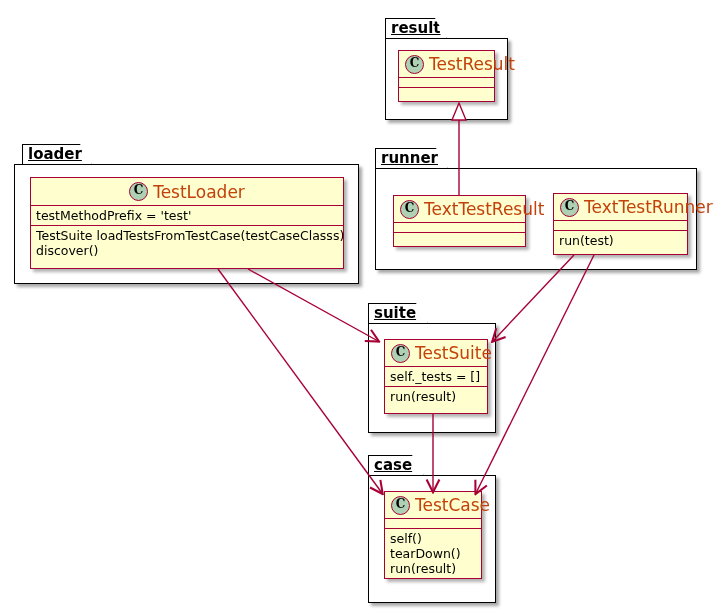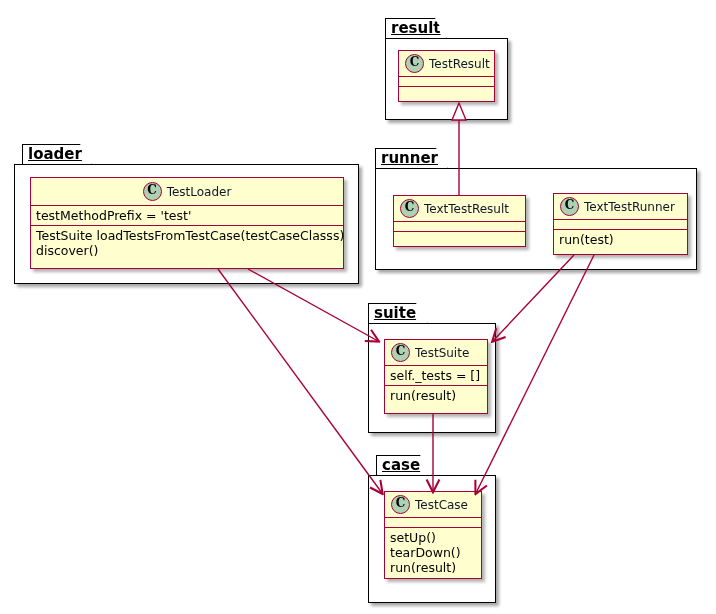--- a/index.html
+++ b/index.html
@@ -78,22 +78,22 @@
     display: flex;
     align-items: center;
     gap: 5px;
     padding: 3px 6px;
     box-sizing: border-box;
   }
   .cls-head.center {
     justify-content: center;
   }
   .cls-name {
-    font-size: 12px;
-    color: #0f172a;
+    font-size: 17px;
+    color: #c2410c;
     white-space: nowrap;
   }
   .c-icon {
     width: 17px;
     height: 17px;
     flex: 0 0 17px;
     border-radius: 50%;
     background: #ADD1B2;
     border: 1.3px solid #A80036;
     color: #000000;
@@ -215,36 +215,36 @@
     <div class="compartment">
       <div>self._tests = []</div>
     </div>
     <div class="sep"></div>
     <div class="compartment">
       <div>run(result)</div>
     </div>
   </div>
 
   <div class="package" style="left:368px; top:455px; width:128px; height:148px;">
-    <div class="pkg-tab" style="width:56px;margin-left:8px;">
+    <div class="pkg-tab" style="width:56px;">
       <span>case</span>
     </div>
     <div class="pkg-body" style="top:20px; width:128px; height:128px;"></div>
   </div>
 
   <div class="cls" style="left:384px; top:491px; width:98px; height:88px;">
     <div class="cls-head">
       <span class="c-icon">C</span>
       <span class="cls-name">TestCase</span>
     </div>
     <div class="sep"></div>
     <div class="compartment empty"></div>
     <div class="sep"></div>
     <div class="compartment">
-      <div>setUp()</div>
+      <div>self()</div>
       <div>tearDown()</div>
       <div>run(result)</div>
     </div>
   </div>
 
   <svg id="edges" viewBox="0 0 716 614">
     <defs>
       <marker id="openArrow" viewBox="0 0 12 12" refX="10" refY="6" markerWidth="11" markerHeight="11" orient="auto-start-reverse">
         <path d="M1,1 L11,6 L1,11" fill="none" stroke="#A80036" stroke-width="1.6"></path>
       </marker>

